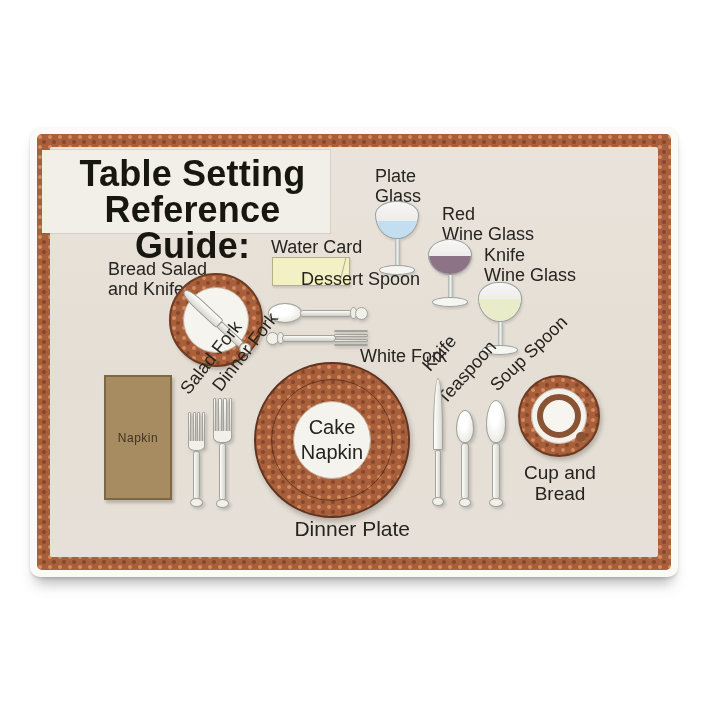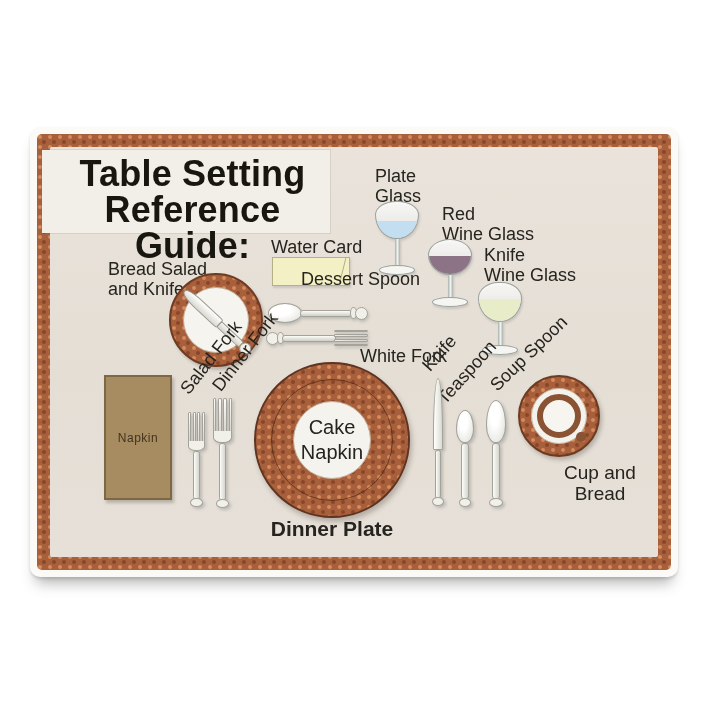--- a/index.html
+++ b/index.html
@@ -136,25 +136,25 @@
   
   .l-water{left:345px;top:39px;}
   .l-red{left:412px;top:77px;}
   .l-white{left:454px;top:118px;}
   .l-placecard{left:241px;top:110px;}
   .l-dessert{left:271px;top:142px;}
   .l-cakefork{left:330px;top:219px;}
   .l-breadplate{left:78px;top:132px;}
   .l-saladfork{left:162px;top:251px;transform:rotate(-52deg);}
   .l-dinnerfork{left:194px;top:248px;transform:rotate(-52deg);}
-  .l-dinnerplate{left:224px;top:390px;width:156px;text-align:center;font-size:21px;font-weight:bold;}
+  .l-dinnerplate{left:224px;top:390px;width:156px;text-align:right;font-size:21px;}
   .l-knife{left:403px;top:228px;transform:rotate(-48deg);}
   .l-teaspoon{left:418px;top:261px;transform:rotate(-48deg);}
   .l-soupspoon{left:470px;top:248px;transform:rotate(-44deg);}
-  .l-cup{left:470px;top:335px;width:120px;text-align:center;font-size:19px;margin-left:40px;}
+  .l-cup{left:470px;top:335px;width:120px;text-align:center;font-size:19px;}
 </style>
 </head>
 <body>
 
 <div class="stage">
   <div class="placemat">
     <div class="mat-border rust"></div>
     <div class="mat-interior"></div>
     <div class="content">
 

